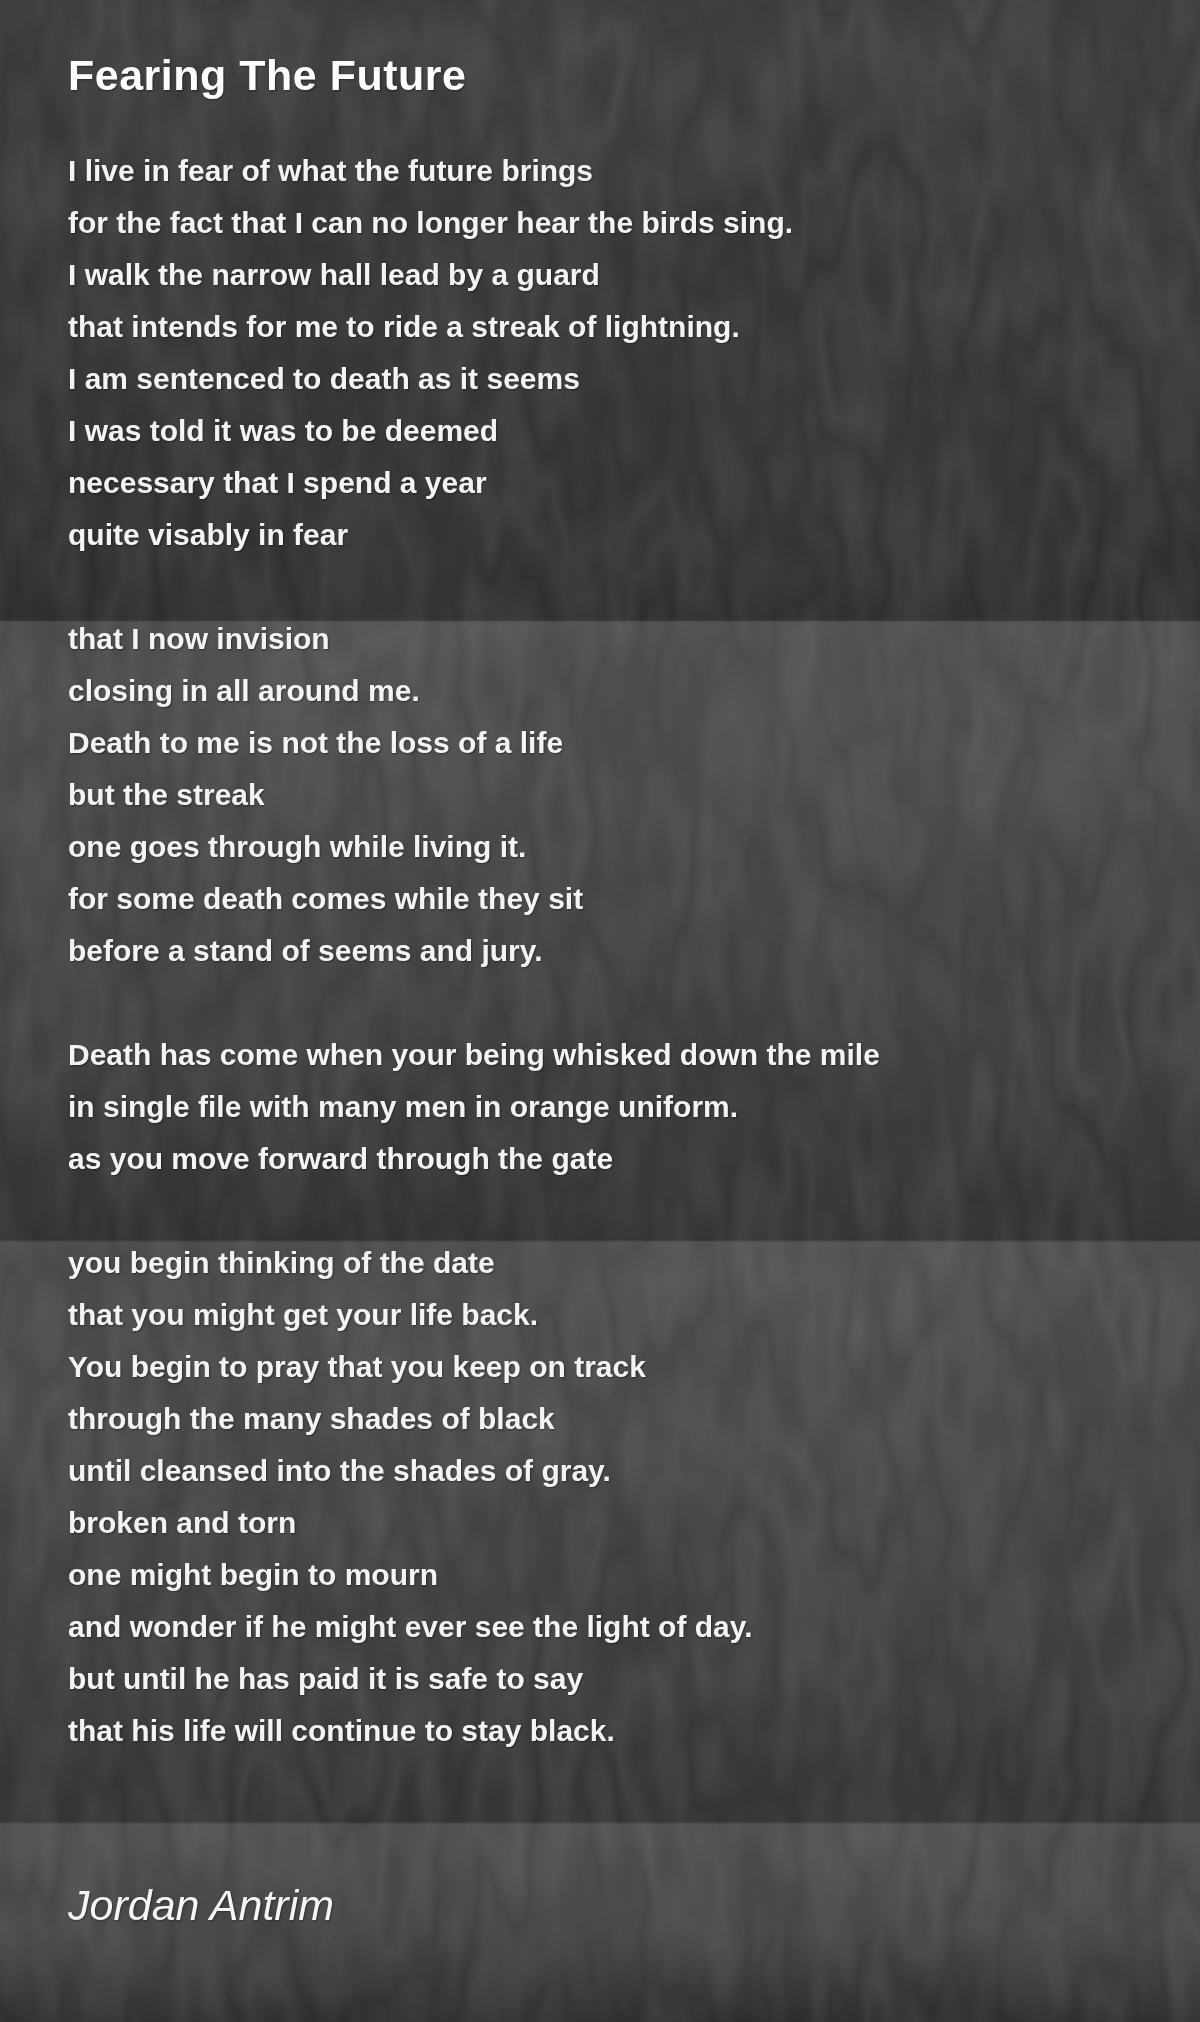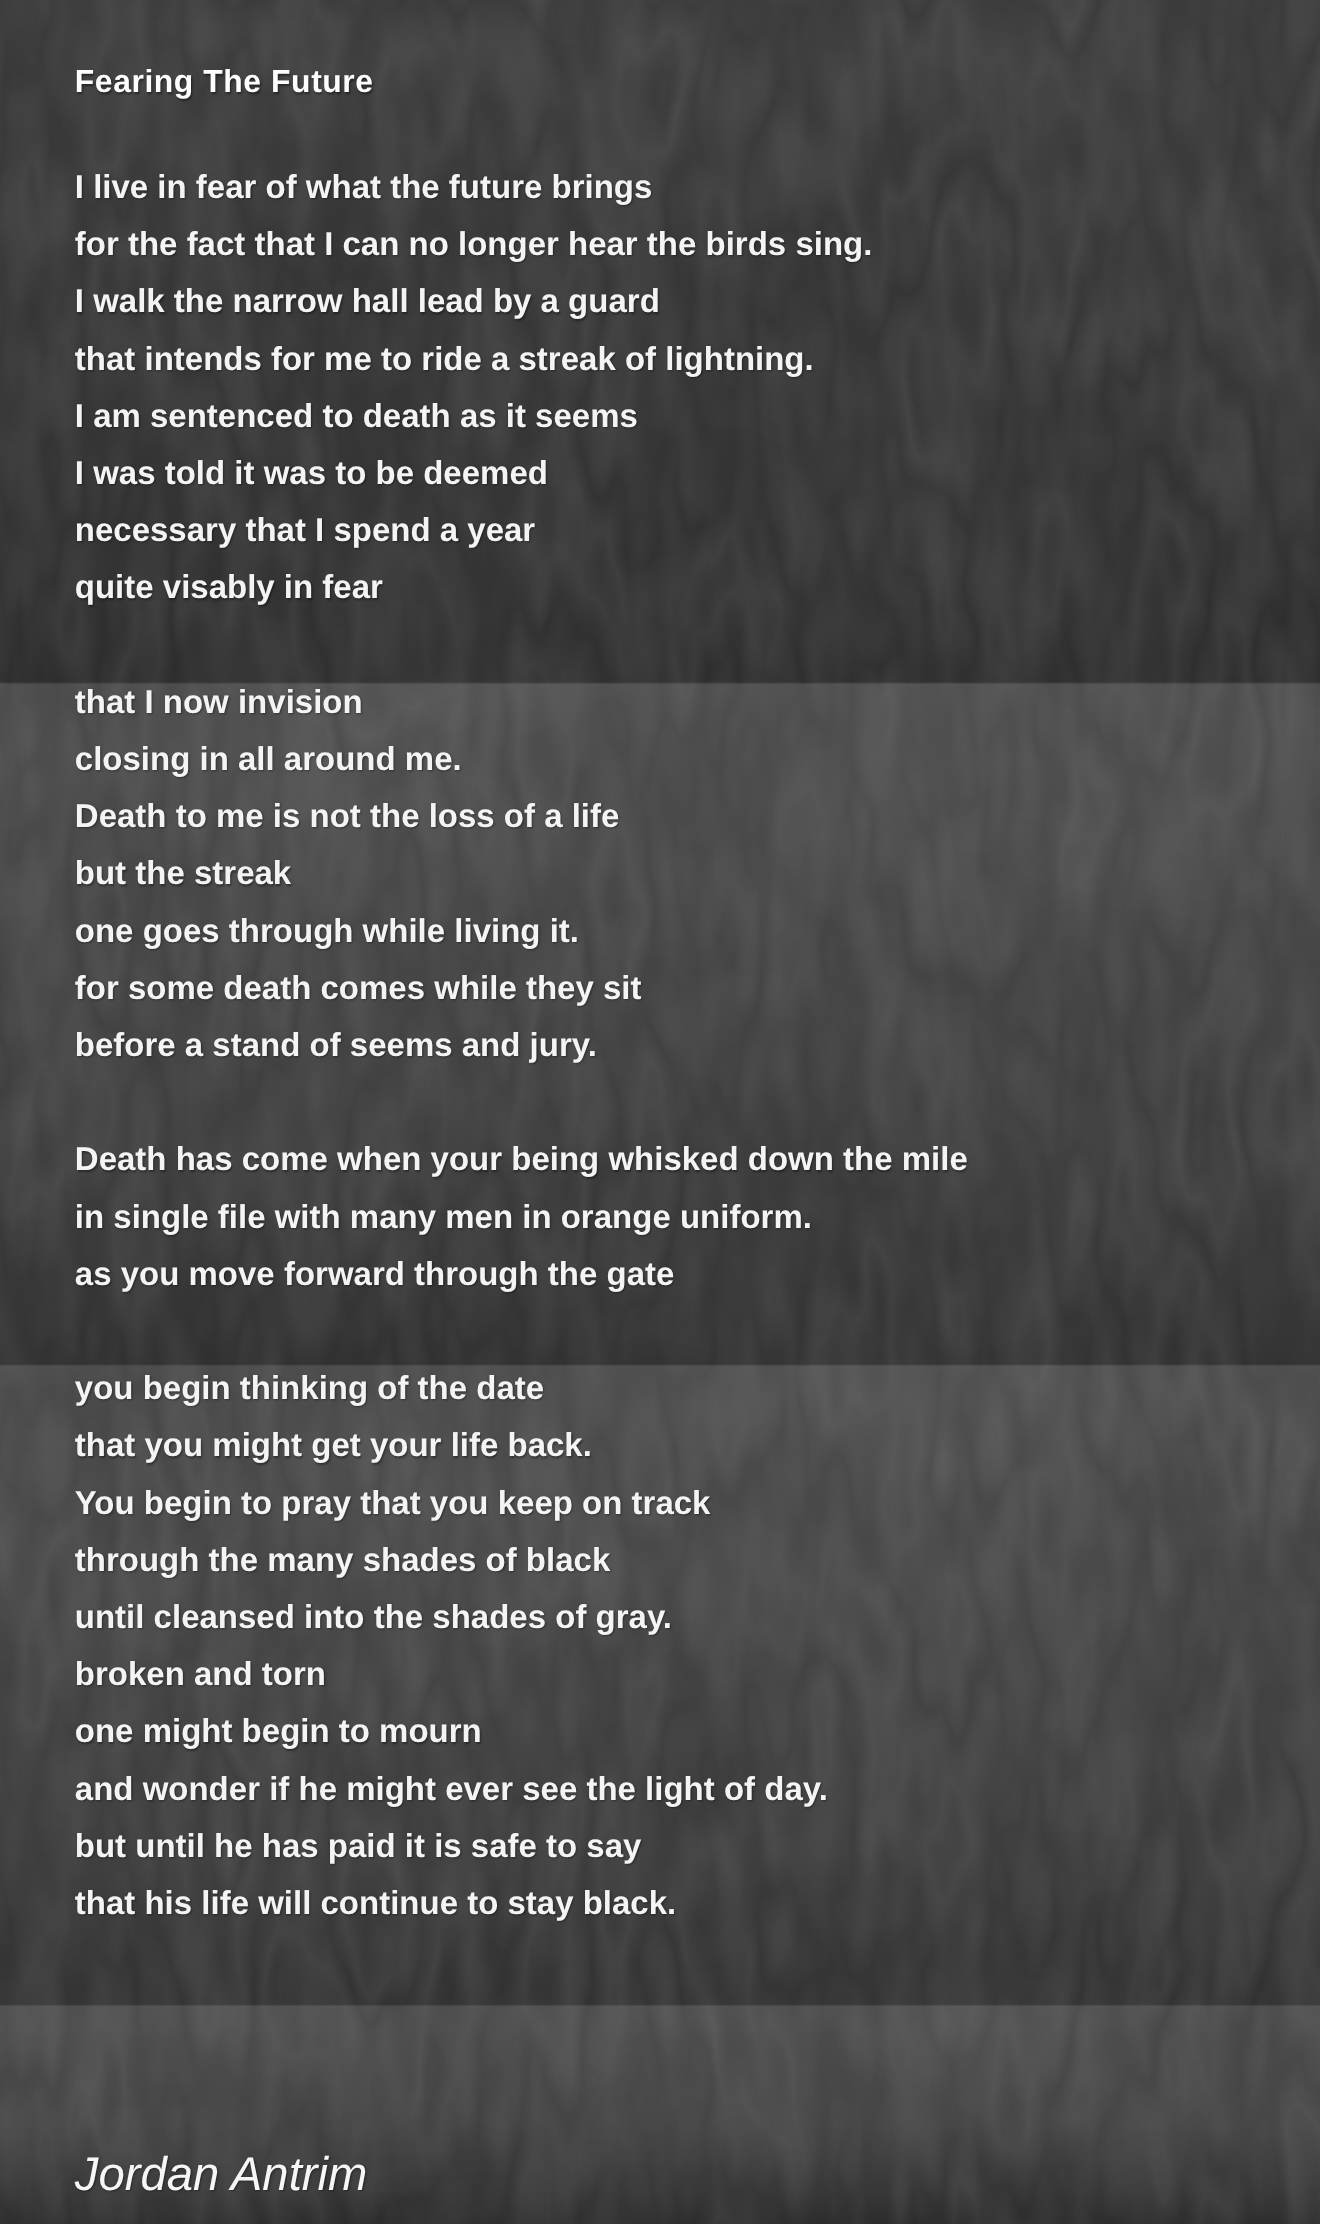--- a/index.html
+++ b/index.html
@@ -43,21 +43,21 @@
     position: absolute;
     left: 0; top: 0;
     width: 100%;
     height: 100%;
   }
   .title {
     position: absolute;
     left: 68px;
     top: 50px;
     margin: 0;
-    font-size: 29px;
+    font-size: 43px;
     line-height: 50px;
     font-weight: bold;
     color: #fdfdfd;
     letter-spacing: 0.5px;
     text-shadow: 1px 1px 2px rgba(0,0,0,0.45);
     white-space: nowrap;
   }
   .poem {
     position: absolute;
     left: 68px;
@@ -69,21 +69,21 @@
     line-height: 52px;
     text-shadow: 1px 1px 2px rgba(0,0,0,0.40);
   }
   .poem-line {
     white-space: nowrap;
     height: 52px;
   }
   .author {
     position: absolute;
     left: 68px;
-    top: 1951px;
+    top: 1879px;
     color: #f6f6f6;
     font-size: 43px;
     line-height: 52px;
     font-style: italic;
     font-weight: normal;
     text-shadow: 1px 1px 2px rgba(0,0,0,0.40);
     white-space: nowrap;
     text-align: center;
   }
 </style>

